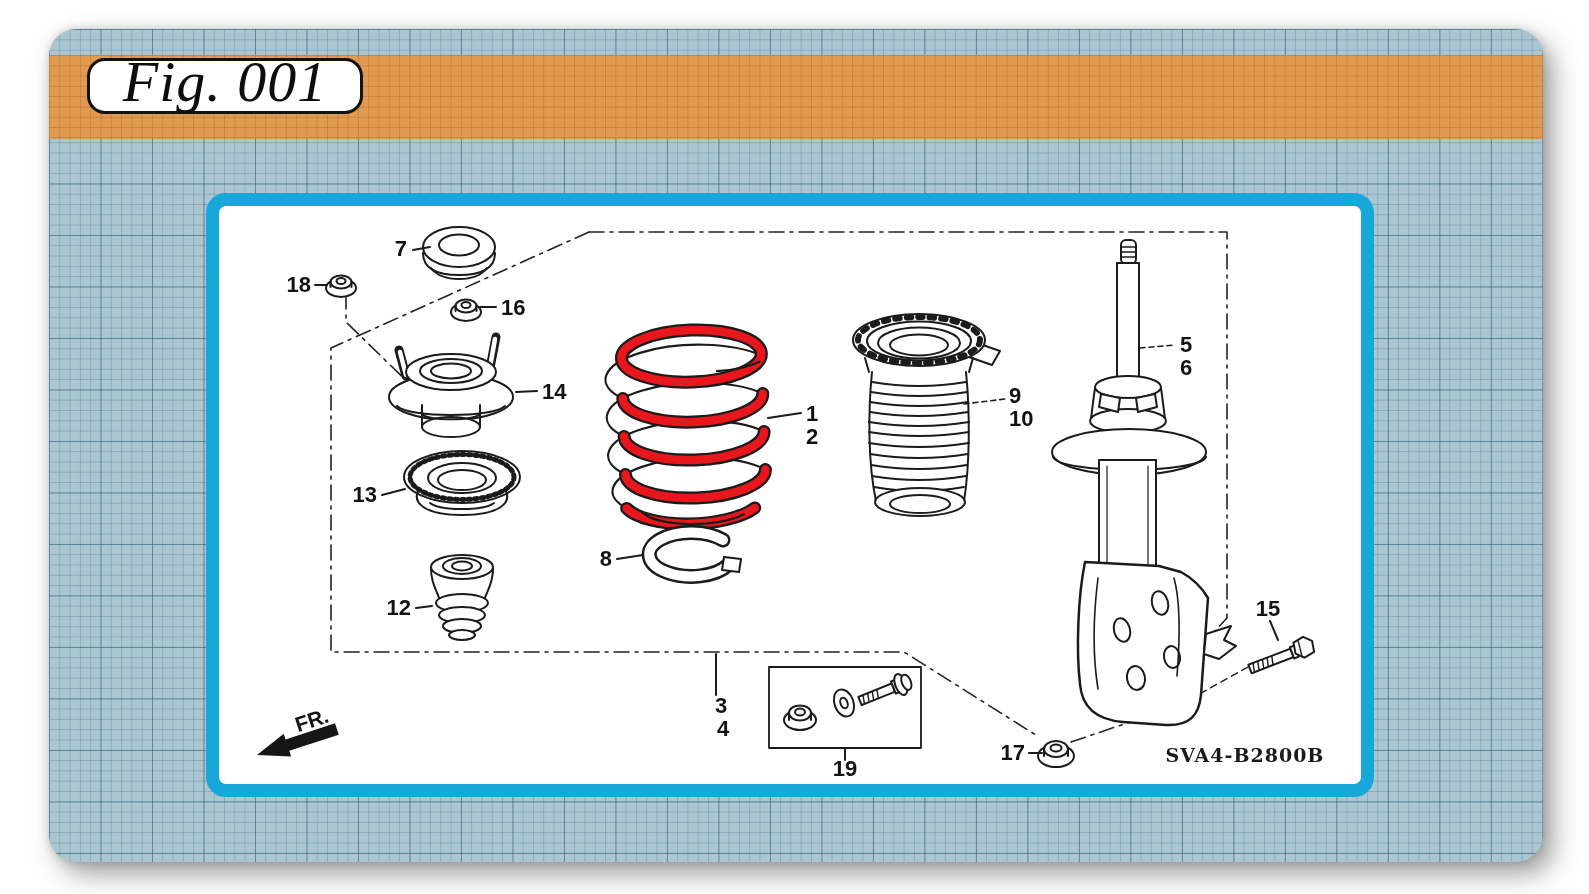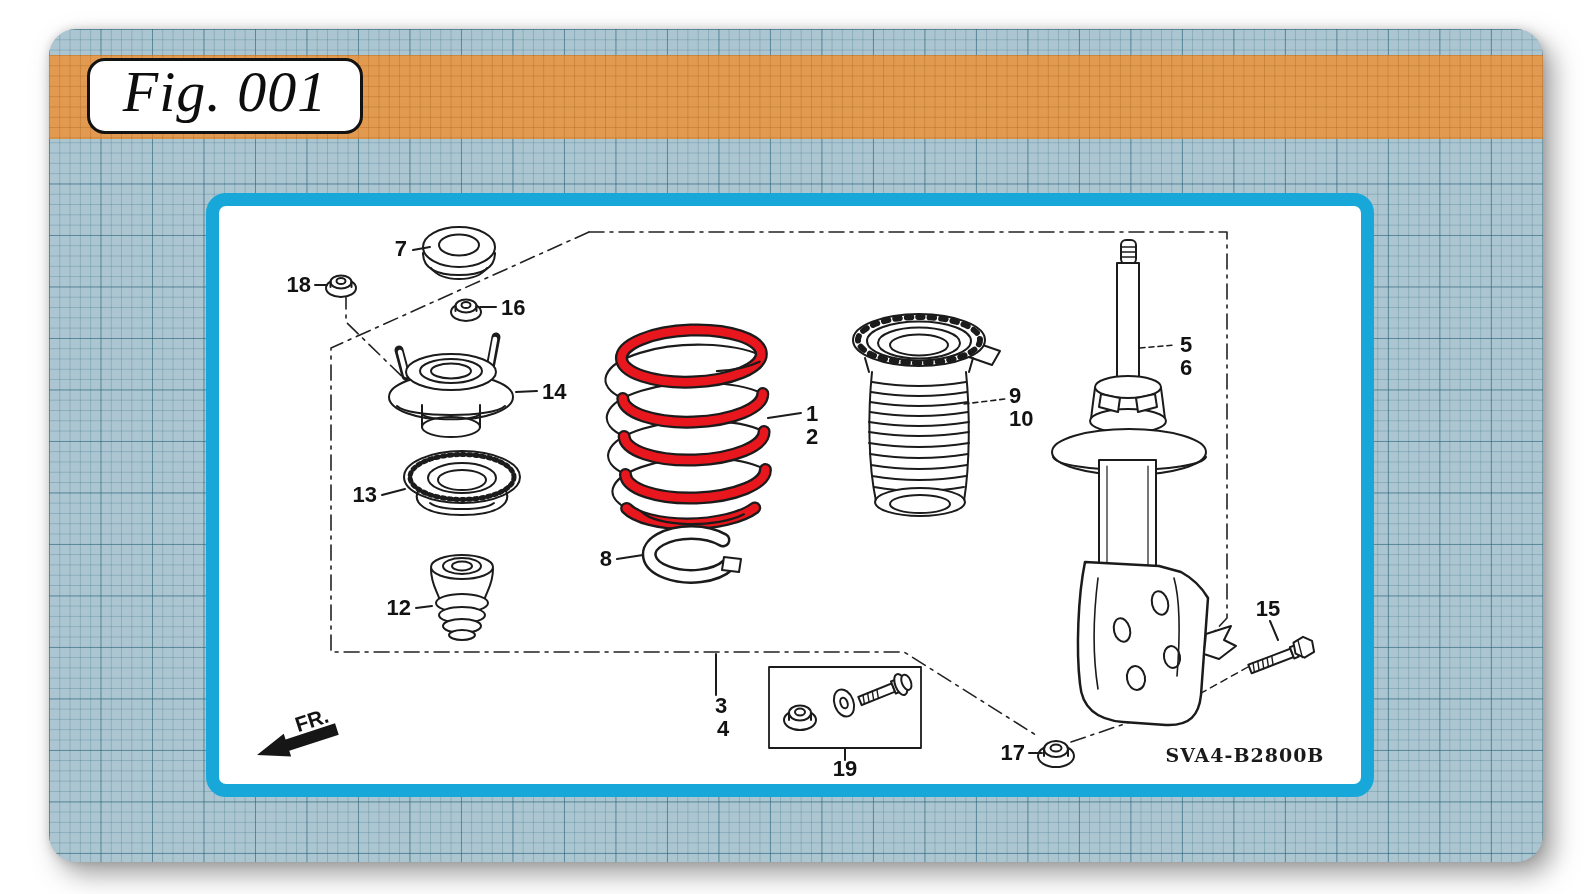--- a/index.html
+++ b/index.html
@@ -13,21 +13,21 @@
           linear-gradient(to bottom, rgba(36,96,117,.24) 1px, transparent 1px),
           linear-gradient(to right,  rgba(36,96,117,.24) 1px, transparent 1px);
         background-size:51.5px 51.5px,51.5px 51.5px,10.3px 10.3px,10.3px 10.3px;
         box-shadow:10px 12px 26px rgba(80,80,80,.55), 0 0 10px rgba(130,130,130,.35);}
   .orange-band{position:absolute;left:0;right:0;top:26px;height:84px;
         background-color:#e19a4f;
         background-image:
           linear-gradient(to bottom, rgba(150,80,15,.28) 1px, transparent 1px),
           linear-gradient(to right,  rgba(150,80,15,.28) 1px, transparent 1px);
         background-size:10.3px 10.3px;}
-  .fig-badge{position:absolute;left:38px;top:29px;width:276px;height:76px;background:#ffffff;
+  .fig-badge{position:absolute;left:38px;top:29px;width:276px;height:56px;background:#ffffff;
         border:3px solid #121212;border-radius:18px;display:flex;align-items:center;justify-content:center;
         box-sizing:border-box;}
   .fig-badge span{font-family:"Liberation Serif","DejaVu Serif",serif;font-style:italic;
         font-size:58px;color:#0d0d0d;line-height:1;padding-bottom:8px;letter-spacing:1px;}
   .panel{position:absolute;left:157px;top:164px;width:1142px;height:578px;background:#ffffff;
         border:13px solid #17a7d9;border-radius:20px;}
   .panel svg{position:absolute;left:0;top:0;width:100%;height:100%;}
   .plabel{font-family:"Liberation Sans",sans-serif;font-weight:700;font-size:22px;fill:#121212;stroke:none;}
   .code{font-family:"DejaVu Serif","Liberation Serif",serif;font-weight:700;font-size:19px;fill:#1a1a1a;stroke:none;letter-spacing:1px;}
   .fr{font-family:"Liberation Sans",sans-serif;font-weight:700;font-size:21px;fill:#131313;stroke:none;}

